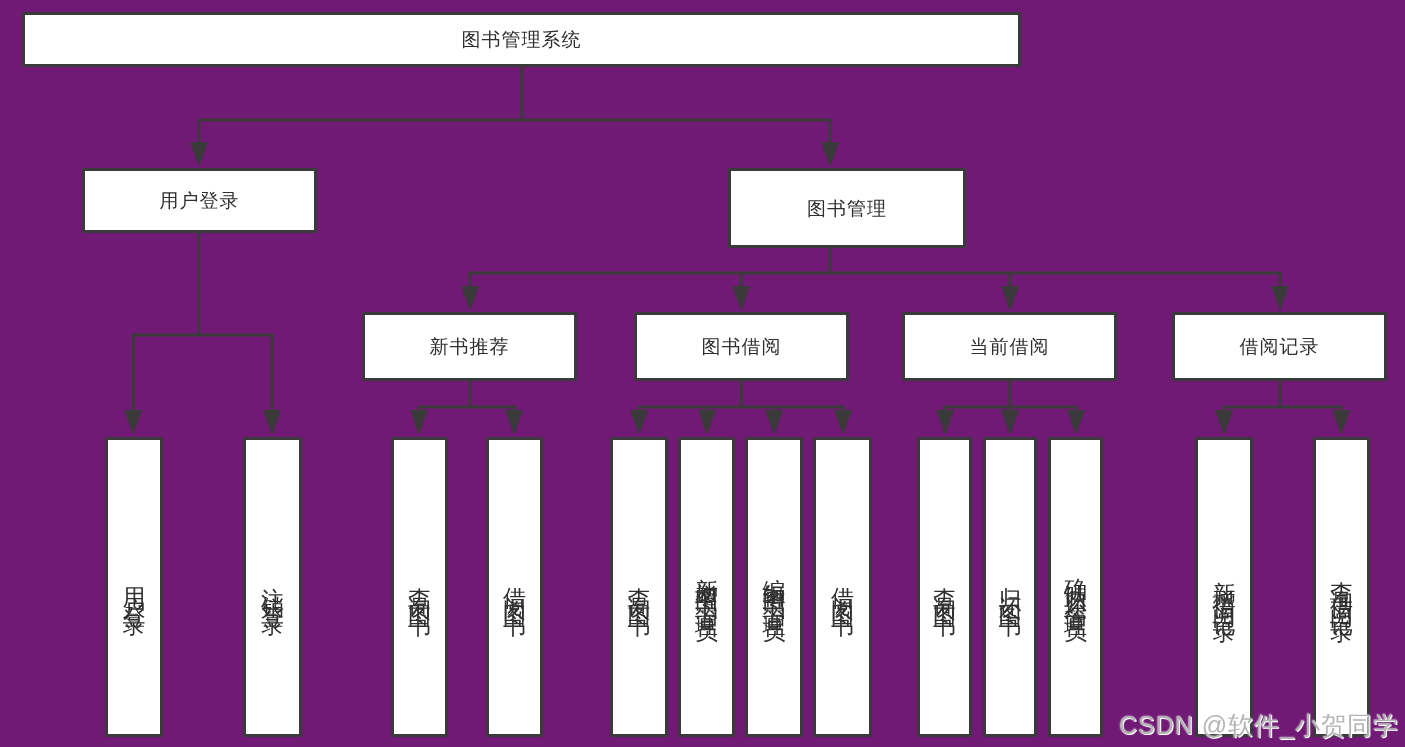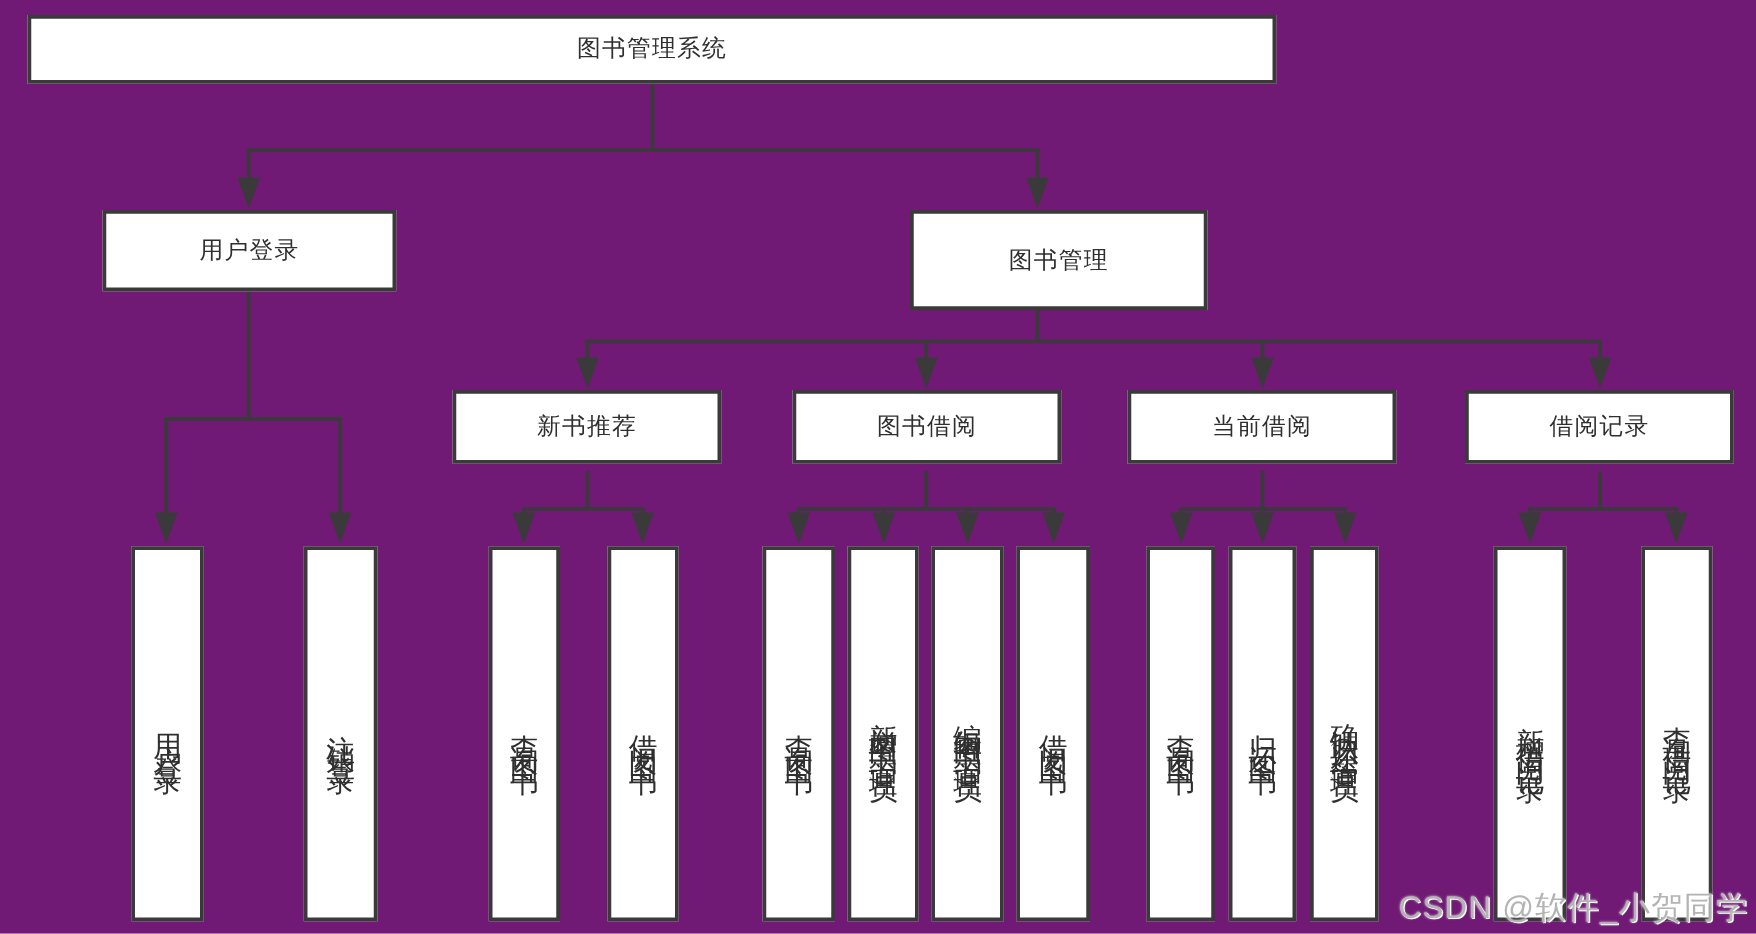--- a/index.html
+++ b/index.html
@@ -27,21 +27,21 @@
     justify-content: center;
     color: #2f2f2f;
     font-size: 19px;
     letter-spacing: 1px;
     line-height: 1;
     white-space: nowrap;
   }
   .box.l1 { left: 22px;  top: 12px;  width: 999px; height: 55px; }
   .box.l2a { left: 82px;  top: 168px; width: 235px; height: 65px; }
   .box.l2b { left: 712px; top: 168px; width: 238px; height: 80px; margin-left: 16px; }
-  .box.l3 { top: 312px; width: 215px; height: 59px; }
+  .box.l3 { top: 312px; width: 215px; height: 69px; }
   .l3.p0 { left: 362px; }
   .l3.p1 { left: 634px; }
   .l3.p2 { left: 902px; }
   .l3.p3 { left: 1172px; }
   .vbox {
     top: 437px;
     height: 300px;
     writing-mode: vertical-rl;
     text-orientation: mixed;
     font-size: 23px;

